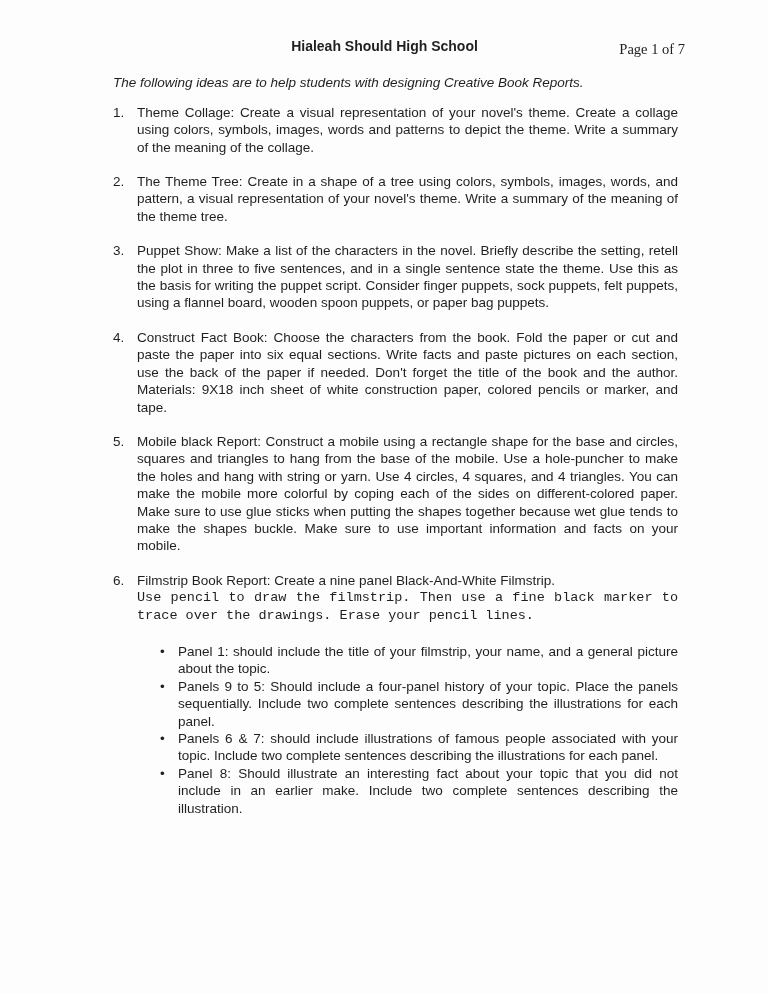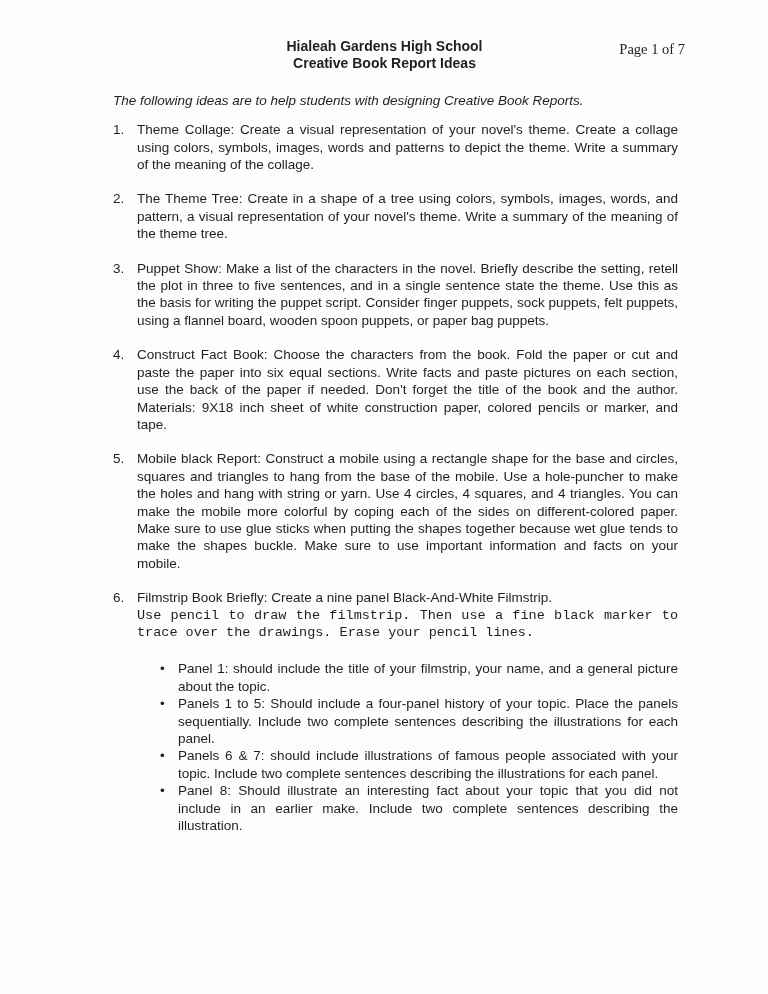--- a/index.html
+++ b/index.html
@@ -77,22 +77,21 @@
   }
 </style>
 </head>
 <body>
 
 <div class="page">
 
   <div class="page-number">Page 1 of 7</div>
 
   <div class="doc-title">
-    <div>Hialeah Gardens High School</div>
-    <div>Creative Book Report Ideas</div>
+    <div>Hialeah Should High School</div>
   </div>
 
   <p class="intro">The following ideas are to help students with designing Creative Book Reports.</p>
 
   <div class="item first">
     <span class="item-num">1.</span>
     <b class="item-title">Theme Collage:</b>
     <span>Create a visual representation of your novel's theme.  Create a collage using colors, symbols, images, words and patterns to depict the theme.  Write a summary of the meaning of the collage.</span>
   </div>
 
@@ -115,32 +114,32 @@
   </div>
 
   <div class="item">
     <span class="item-num">5.</span>
     <b class="item-title">Mobile black Report:</b>
     <span>Construct a mobile using a rectangle shape for the base and circles, squares and triangles to hang from the base of the mobile.  Use a hole-puncher to make the holes and hang with string or yarn. Use 4 circles, 4 squares, and 4 triangles.  You can make the mobile more colorful by coping each of the sides on different-colored paper.  Make sure to use glue sticks when putting the shapes together because wet glue tends to make the shapes buckle.  Make sure to use important information and facts on your mobile.</span>
   </div>
 
   <div class="item">
     <span class="item-num">6.</span>
-    <b class="item-title">Filmstrip Book Briefly:</b>
+    <b class="item-title">Filmstrip Book Report:</b>
     <span>Create a nine panel Black-And-White Filmstrip.</span>
     <div class="item-cont">Use pencil to draw the filmstrip.  Then use a fine black marker to trace over the drawings.  Erase your pencil lines.</div>
 
     <div class="bullets">
       <div class="bullet-item">
         <span class="bullet-marker">•</span>
         <span>Panel 1:  should include the title of your filmstrip, your name, and a general picture about the topic.</span>
       </div>
       <div class="bullet-item">
         <span class="bullet-marker">•</span>
-        <span>Panels 1 to 5:  Should include a four-panel history of your topic.  Place the panels sequentially.  Include two complete sentences describing the illustrations for each panel.</span>
+        <span>Panels 9 to 5:  Should include a four-panel history of your topic.  Place the panels sequentially.  Include two complete sentences describing the illustrations for each panel.</span>
       </div>
       <div class="bullet-item">
         <span class="bullet-marker">•</span>
         <span>Panels 6 &amp; 7:  should include illustrations of famous people associated with your topic.  Include two complete sentences describing the illustrations for each panel.</span>
       </div>
       <div class="bullet-item">
         <span class="bullet-marker">•</span>
         <span>Panel 8:  Should illustrate an interesting fact about your topic that you did not include in an earlier make.  Include two complete sentences describing the illustration.</span>
       </div>
     </div>

